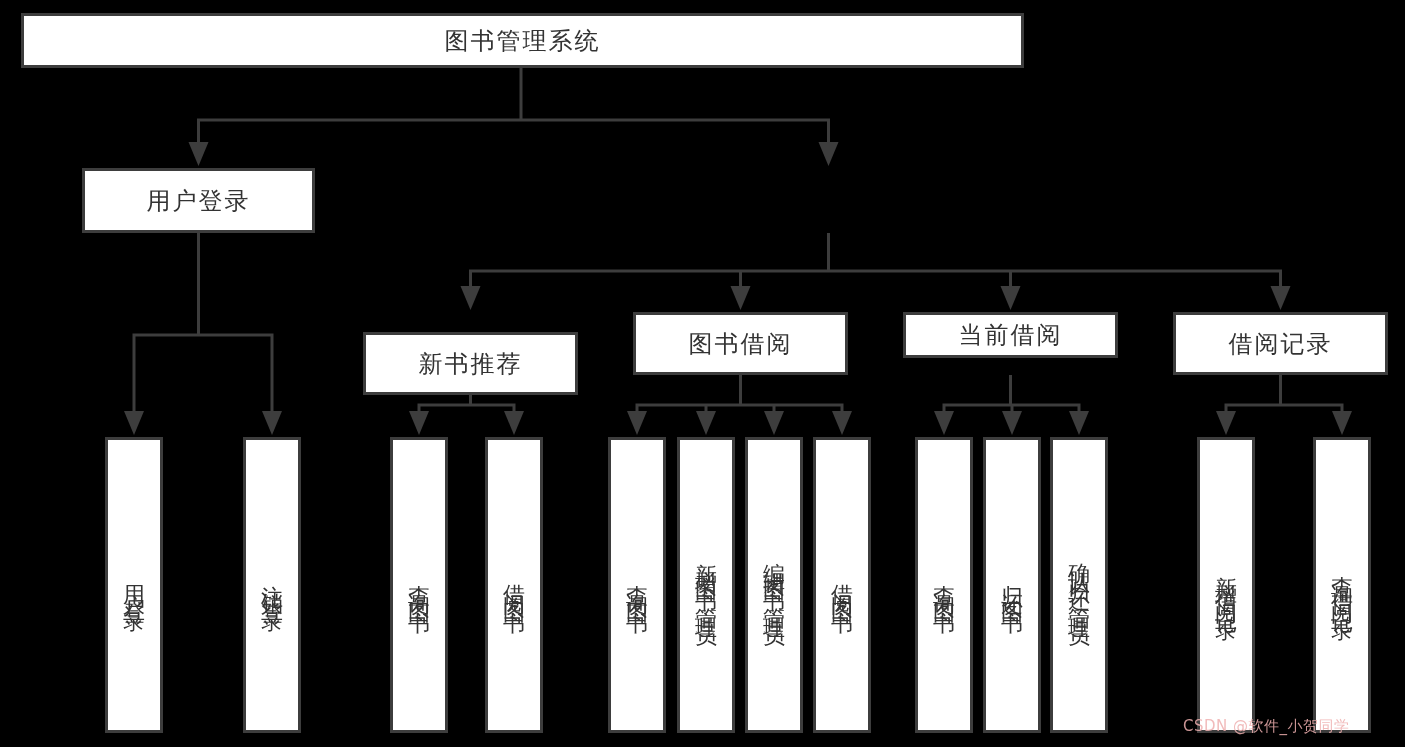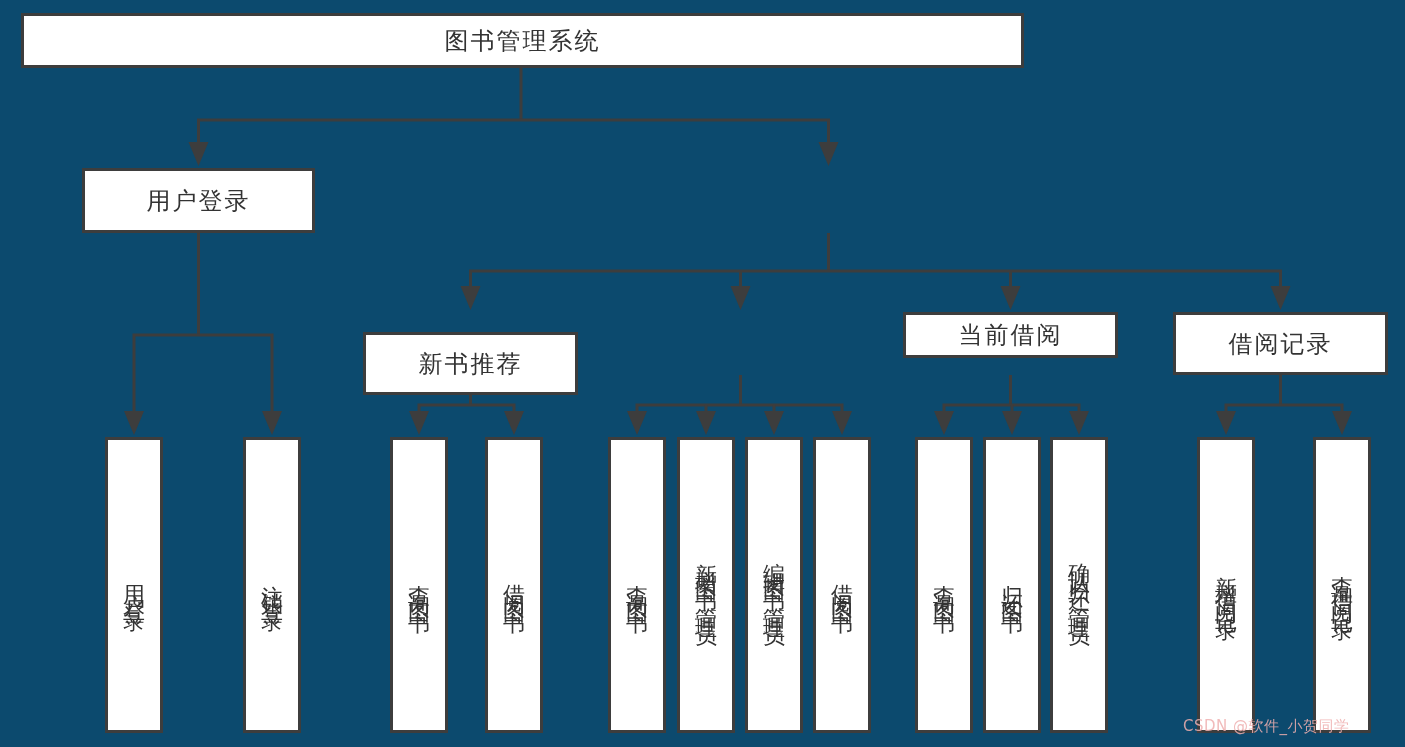--- a/index.html
+++ b/index.html
@@ -1,21 +1,21 @@
 <!DOCTYPE html>
 <html><head>
 <meta charset="utf-8">
 <style>
   * { margin: 0; padding: 0; box-sizing: border-box; }
   html, body { background: #ffffff; }
   .canvas {
     position: relative;
     width: 1405px;
     height: 747px;
-    background: #0c4a6e;
+    background: #000000;
     font-family: "DejaVu Sans", sans-serif;
     color: #333333;
     overflow: hidden;
     text-align: right;
   }
   .connector-svg {
     position: absolute;
     left: 0; top: 0;
     width: 1405px; height: 747px;
   }
@@ -118,20 +118,21 @@
     <path d="M1226 418 V405 H1342 V418"></path>
     <polygon points="1216,411 1236,411 1226,435"></polygon>
     <polygon points="1332,411 1352,411 1342,435"></polygon>
   </svg>
 
   <div class="node" style="left:21px; top:13px; width:1003px; height:55px;">图书管理系统</div>
 
   <div class="node" style="left:82px; top:168px; width:233px; height:65px;">用户登录</div>
 
   <div class="node" style="left:363px; top:312px; width:215px; height:63px;margin-top:20px;">新书推荐</div>
+  <div class="node" style="left:633px; top:312px; width:215px; height:63px;">图书借阅</div>
   <div class="node" style="left:903px; top:312px; width:215px; height:46px;">当前借阅</div>
   <div class="node" style="left:1173px; top:312px; width:215px; height:63px;">借阅记录</div>
 
   <div class="leaf" style="left:105px;">
     <span>用户登录</span>
   </div>
   <div class="leaf" style="left:243px;">
     <span>注销登录</span>
   </div>
   <div class="leaf" style="left:390px;">

